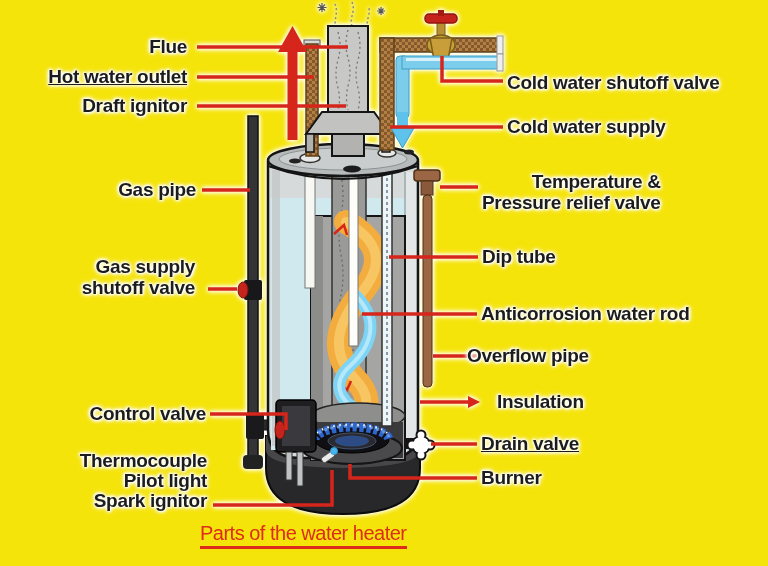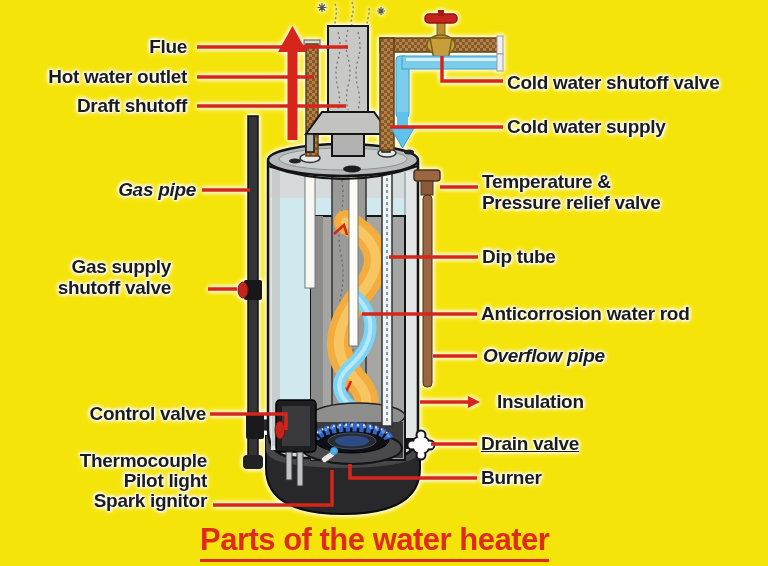--- a/index.html
+++ b/index.html
@@ -16,24 +16,24 @@
   }
   #art{position:absolute;left:0;top:0;
     filter:drop-shadow(0 0 2px #fff) drop-shadow(0 0 2px #fff);
   }
   .lbl{
     position:absolute;font-weight:700;font-size:19px;line-height:21px;
     color:var(--label_black);letter-spacing:-0.3px;white-space:pre-line;
     text-shadow:0 0 4px #fff,0 0 4px #fff,0 0 6px #fff,1px 1px 2px #fff,-1px -1px 2px #fff;
   }
   .left{text-align:right;}
-  .right{text-align:left;}
+  .right{text-align:right;}
   #title{
     position:absolute;left:200px;top:522px;
-    font-weight:700;font-size:31px;color:var(--title_red);
+    font-weight:400;font-size:20px;color:var(--title_red);
     border-bottom:3px solid var(--title_red);padding-bottom:1px;letter-spacing:-0.5px;
   }
 </style>
 </head>
 <body>
 
 <svg id="art" width="768" height="566" viewBox="0 0 768 566" xmlns="http://www.w3.org/2000/svg">
   <defs>
     <pattern id="chk" width="6" height="6" patternUnits="userSpaceOnUse">
       <rect width="6" height="6" fill="#B28045"></rect>
@@ -219,34 +219,34 @@
     <path d="M362,314 L477,314"></path>
     <path d="M433,356 L477,356"></path>
     <path d="M420,402 L468,402"></path>
     <path d="M431,444 L477,444"></path>
     <path d="M350,464 L350,478 L477,478"></path>
   </g>
   <polygon points="468,396 468,408 480,402" fill="#D6251B"></polygon>
 </svg>
 
 <div class="lbl left" style="right:581px;top:36px;">Flue</div>
-<div class="lbl left" style="right:581px;top:66px;">Hot water outlet</div>
-<div class="lbl left" style="right:581px;top:95px;">Draft shutoff</div>
-<div class="lbl left" style="right:572px;top:179px;font-style:italic;">Gas pipe</div>
-<div class="lbl left" style="right:597px;top:256px;">Gas supply
+<div class="lbl left" style="right:581px;top:66px;text-decoration:underline;">Hot water outlet</div>
+<div class="lbl left" style="right:581px;top:95px;">Draft ignitor</div>
+<div class="lbl left" style="right:572px;top:179px;">Gas pipe</div>
+<div class="lbl left" style="right:573px;top:256px;">Gas supply
 shutoff valve</div>
 <div class="lbl left" style="right:562px;top:403px;">Control valve</div>
 <div class="lbl left" style="right:561px;top:450px;padding-left:38px;">Thermocouple</div>
 <div class="lbl left" style="right:561px;top:470px;">Pilot light</div>
 <div class="lbl left" style="right:561px;top:490px;padding-left:24px;">Spark ignitor</div>
 
 <div class="lbl right" style="left:507px;top:72px;">Cold water shutoff valve</div>
 <div class="lbl right" style="left:507px;top:116px;">Cold water supply</div>
 <div class="lbl right" style="left:482px;top:171px;">Temperature &amp;
 Pressure relief valve</div>
 <div class="lbl right" style="left:482px;top:246px;">Dip tube</div>
 <div class="lbl right" style="left:481px;top:303px;">Anticorrosion water rod</div>
-<div class="lbl right" style="left:483px;top:345px;font-style:italic;">Overflow pipe</div>
+<div class="lbl right" style="left:467px;top:345px;">Overflow pipe</div>
 <div class="lbl right" style="left:488px;top:391px;padding-left:9px;">Insulation</div>
 <div class="lbl right" style="left:481px;top:433px;text-decoration:underline;">Drain valve</div>
 <div class="lbl right" style="left:481px;top:467px;">Burner</div>
 
 <div id="title">Parts of the water heater</div>
 
 </body></html>

